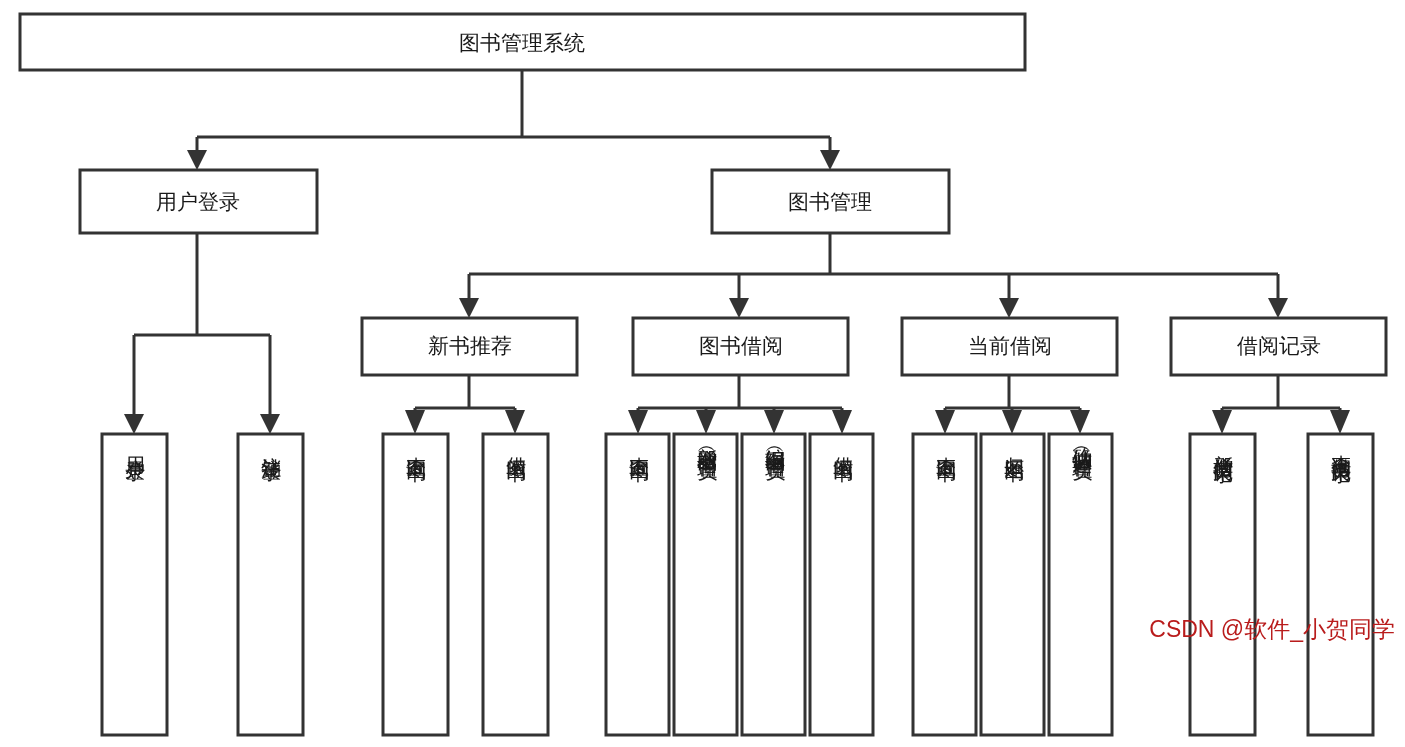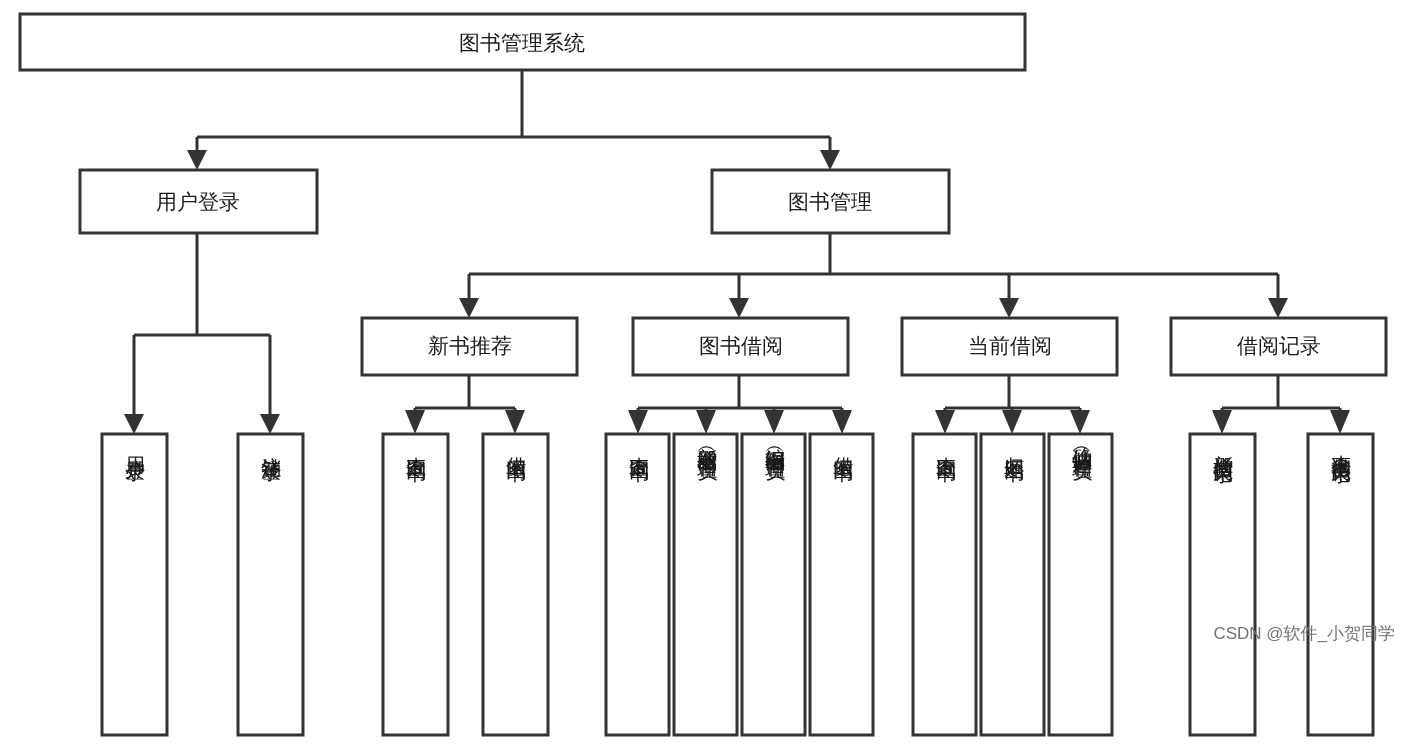--- a/index.html
+++ b/index.html
@@ -52,22 +52,22 @@
   .node-label.vertical {
     font-size: 20px;
     writing-mode: vertical-rl;
     text-orientation: upright;
     letter-spacing: 2px;
   }
   .watermark {
     position: absolute;
     right: 10px;
     bottom: 6px;
-    color: #737373;
-    font-size: 17px;
+    color: #b91c1c;
+    font-size: 23px;
     font-family: "Liberation Sans", "DejaVu Sans", sans-serif;
     white-space: nowrap;
     user-select: none;
     pointer-events: none;
   }
 </style>
 </head>
 <body>
 
 <div id="diagram-root">

